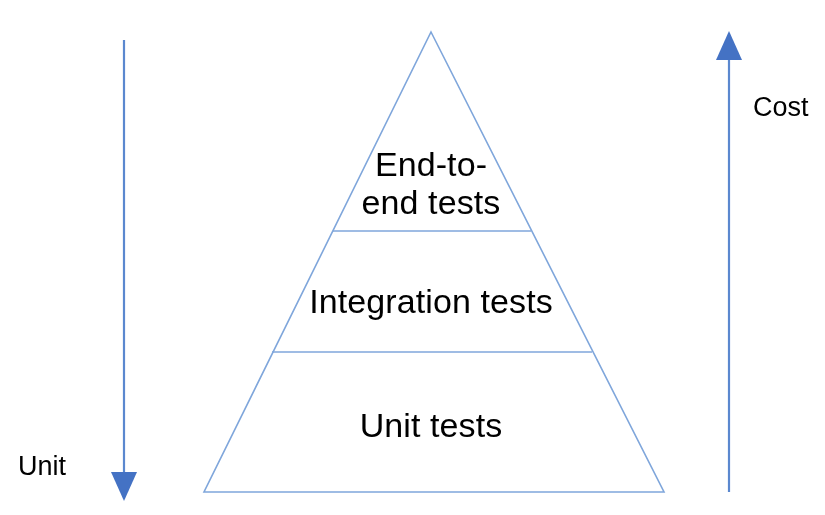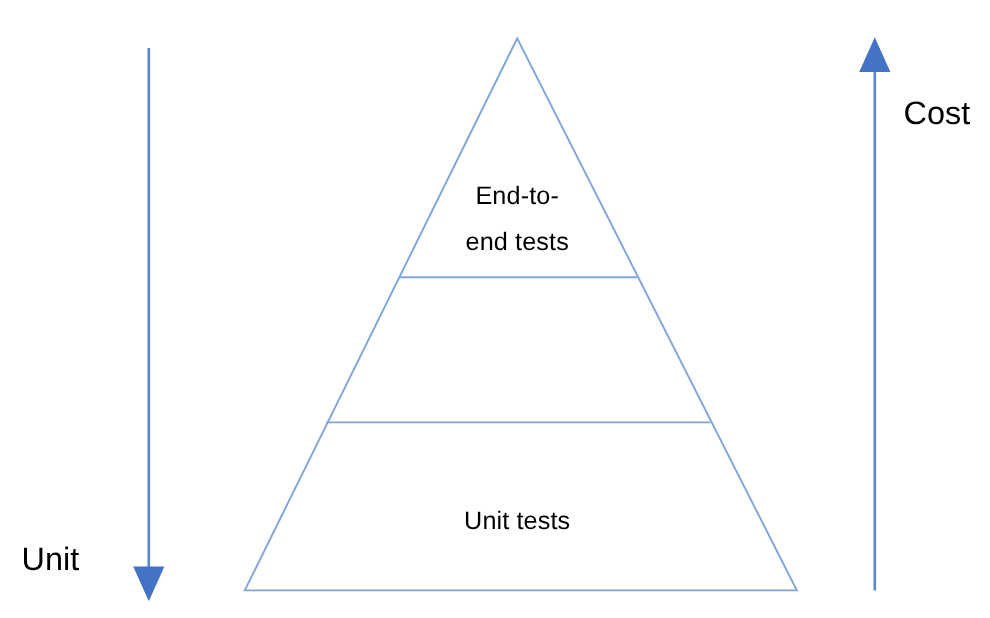--- a/index.html
+++ b/index.html
@@ -20,55 +20,55 @@
   #pyramid-svg {
     position: absolute;
     left: 0;
     top: 0;
     width: 825px;
     height: 515px;
   }
   .band-label {
     position: absolute;
     color: #000000;
-    font-size: 21px;
+    font-size: 34px;
     line-height: 38px;
     text-align: center;
     white-space: pre-line;
     letter-spacing: 0.1px;
   }
   #label-e2e {
     left: 331px;
     top: 145px;
     width: 200px;
   }
   #label-integration {
     left: 281px;
     top: 282px;
     width: 300px;
   }
   #label-unit {
     left: 306px;
-    top: 416px;
+    top: 406px;
     width: 250px;
   }
   .axis-label {
     position: absolute;
     color: #000000;
     font-size: 27px;
     line-height: 32px;
     white-space: nowrap;
   }
   #label-speed {
     left: 18px;
     top: 450px;
   }
   #label-cost {
     left: 753px;
-    top: 78px;
+    top: 91px;
   }
 </style>
 </head>
 <body>
 
 <div id="canvas">
 
   <svg id="pyramid-svg" viewBox="0 0 825 515">
 
     <polygon points="431,32 664,492 204,492" fill="none" stroke="#7fa6db" stroke-width="1.6" stroke-linejoin="miter"></polygon>
@@ -85,20 +85,21 @@
     <g>
       <line x1="729" y1="492" x2="729" y2="59" stroke="#5b88cf" stroke-width="2.2"></line>
       <polygon points="729,31 716,60 742,60" fill="#4472c4"></polygon>
     </g>
 
   </svg>
 
   <div class="band-label" id="label-e2e">End-to-
 end tests</div>
 
+  <div class="band-label" id="label-integration">Integration tests</div>
 
   <div class="band-label" id="label-unit">Unit tests</div>
 
   <div class="axis-label" id="label-speed">Unit</div>
 
   <div class="axis-label" id="label-cost">Cost</div>
 
 </div>
 
 </body></html>

